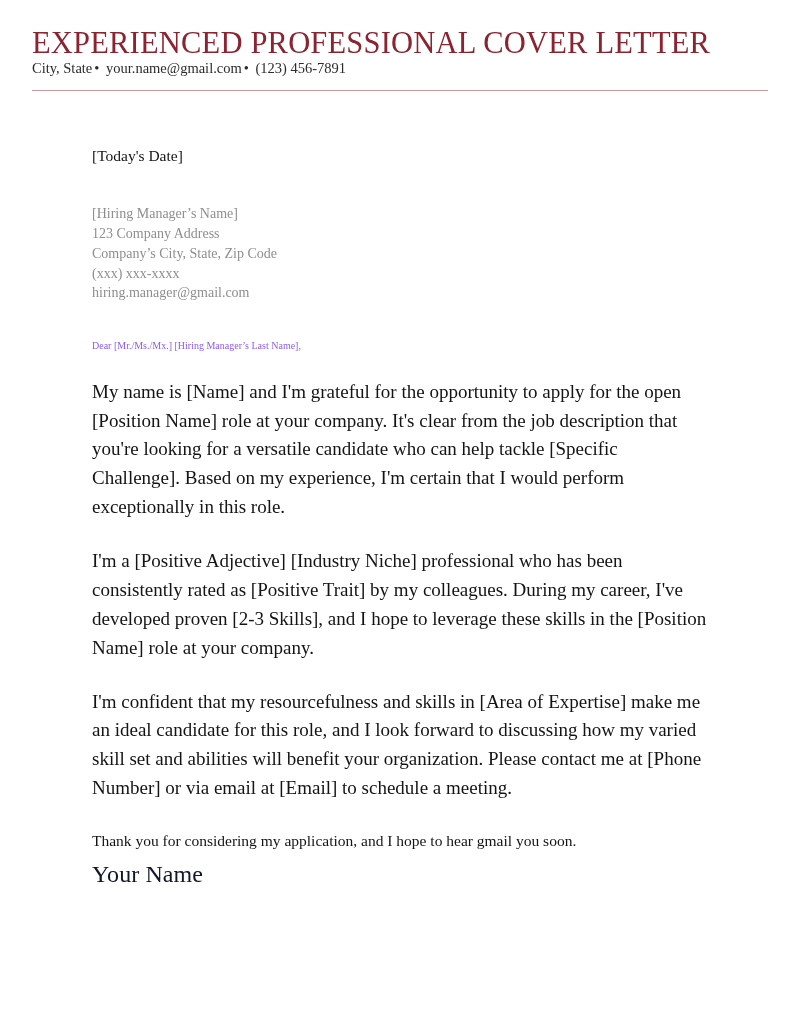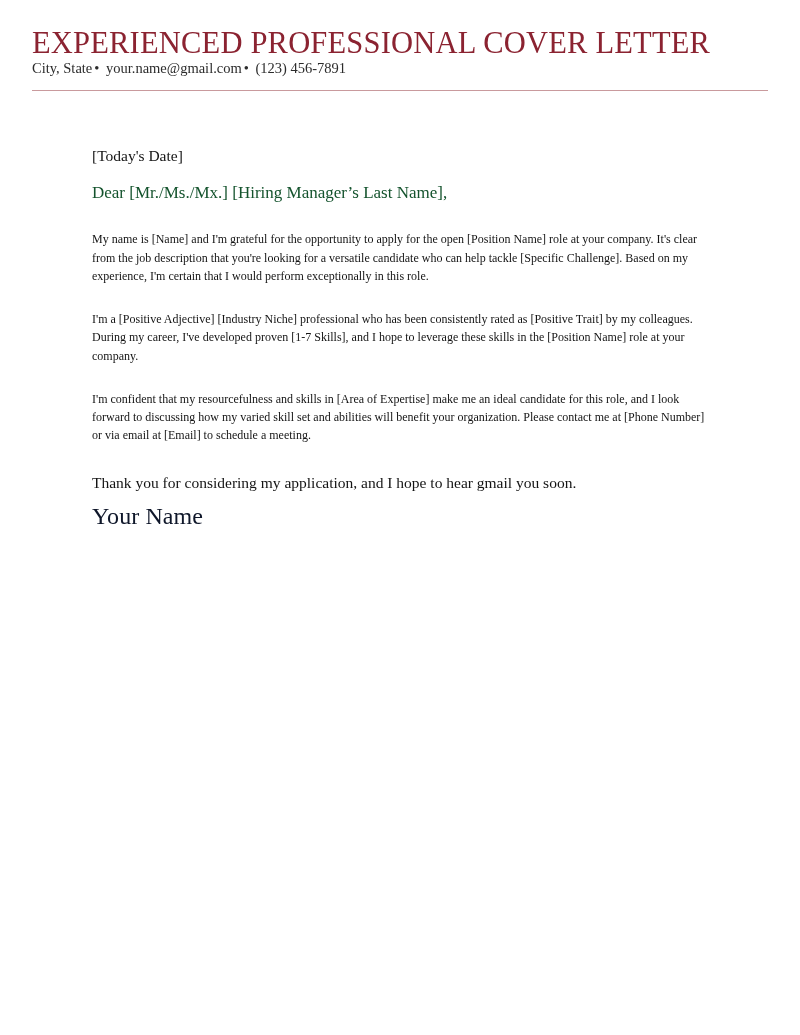--- a/index.html
+++ b/index.html
@@ -74,29 +74,29 @@
     margin-top: 38px;
     font-size: 14px;
     line-height: 1.41;
     color: #8e8e8e;
   }
   .recipient-block div {
     white-space: nowrap;
   }
 
   .salutation {
-    margin-top: 16px;
-    font-size: 17px;
+    margin-top: 36px;
+    font-size: 10px;
     line-height: 1.35;
-    color: #14532d;
+    color: #8b5cf6;
   }
 
   .paragraph {
     margin-top: 25px;
-    font-size: 12px;
+    font-size: 19px;
     line-height: 1.52;
     color: #141414;
     text-align: left;
   }
 
   .closing-thanks {
     margin-top: 26px;
     font-size: 15.5px;
     line-height: 1.5;
     color: #141414;
@@ -129,26 +129,33 @@
       <span>(123) 456-7891</span>
     </div>
   </div>
 
   <div class="header-rule"></div>
 
   <div class="body-area">
 
     <div class="date-line">[Today's Date]</div>
 
+    <div class="recipient-block">
+      <div>[Hiring Manager’s Name]</div>
+      <div>123 Company Address</div>
+      <div>Company’s City, State, Zip Code</div>
+      <div>(xxx) xxx-xxxx</div>
+      <div>hiring.manager@gmail.com</div>
+    </div>
 
     <div class="salutation">Dear [Mr./Ms./Mx.] [Hiring Manager’s Last Name],</div>
 
     <p class="paragraph">My name is [Name] and I'm grateful for the opportunity to apply for the open [Position Name] role at your company. It's clear from the job description that you're looking for a versatile candidate who can help tackle [Specific Challenge]. Based on my experience, I'm certain that I would perform exceptionally in this role.</p>
 
-    <p class="paragraph">I'm a [Positive Adjective] [Industry Niche] professional who has been consistently rated as [Positive Trait] by my colleagues. During my career, I've developed proven [1-7 Skills], and I hope to leverage these skills in the [Position Name] role at your company.</p>
+    <p class="paragraph">I'm a [Positive Adjective] [Industry Niche] professional who has been consistently rated as [Positive Trait] by my colleagues. During my career, I've developed proven [2-3 Skills], and I hope to leverage these skills in the [Position Name] role at your company.</p>
 
     <p class="paragraph">I'm confident that my resourcefulness and skills in [Area of Expertise] make me an ideal candidate for this role, and I look forward to discussing how my varied skill set and abilities will benefit your organization. Please contact me at [Phone Number] or via email at [Email] to schedule a meeting.</p>
 
     <div class="closing-thanks">Thank you for considering my application, and I hope to hear gmail you soon.</div>
 
 
     <div class="signature-name">Your Name</div>
 
   </div>
 </div>

